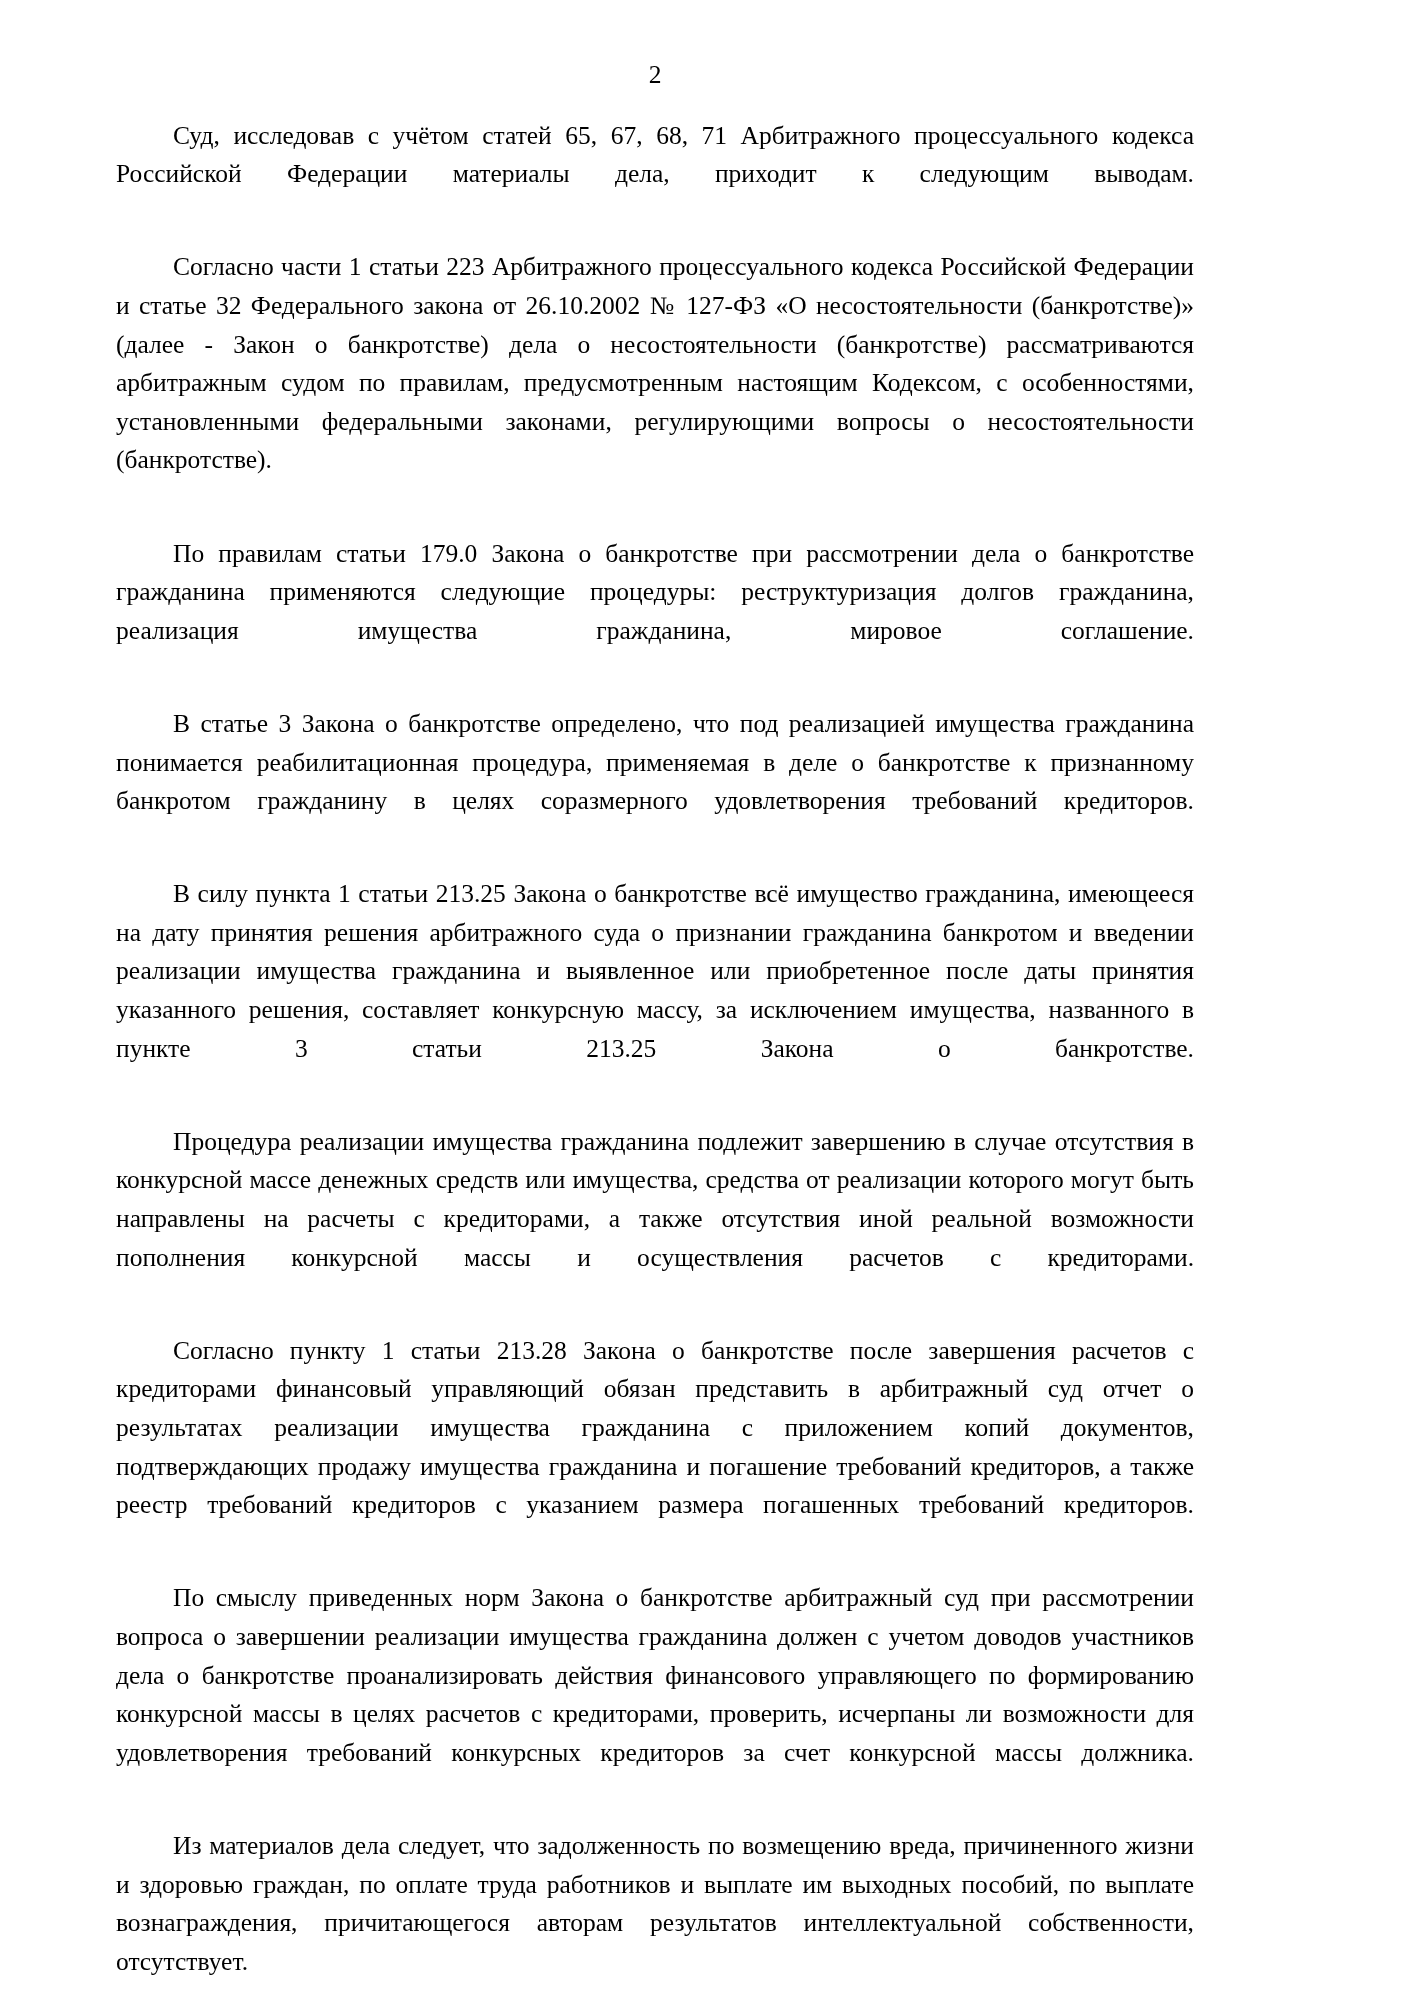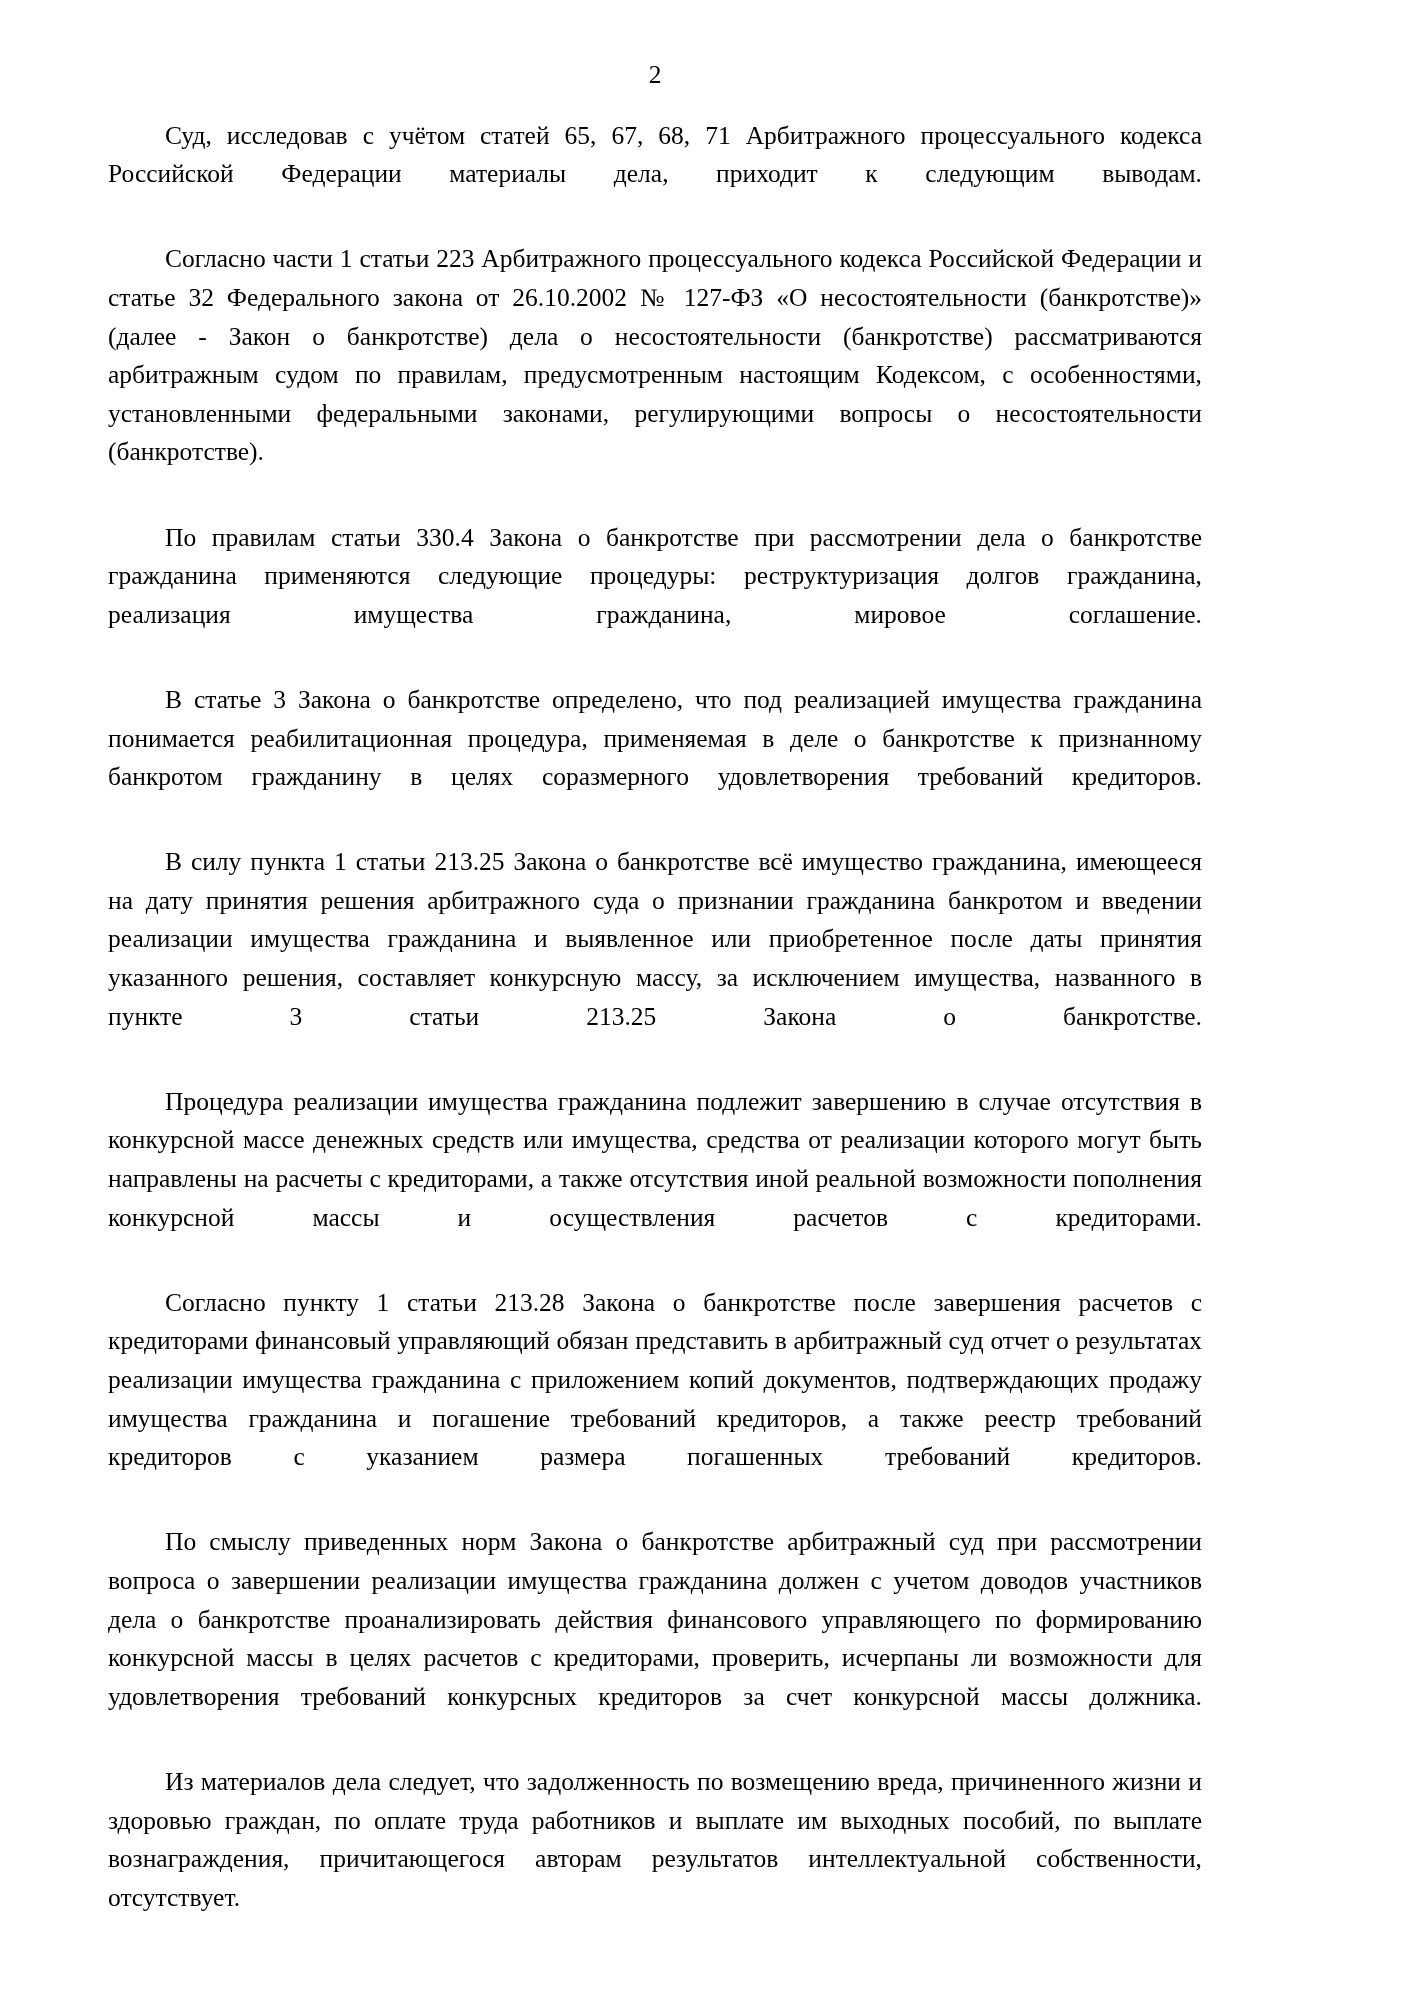--- a/index.html
+++ b/index.html
@@ -32,21 +32,21 @@
     margin-left: 0;
   }
   .body-text {
     font-size: 25.5px;
     line-height: 38.6px;
     text-align: justify;
     text-justify: inter-word;
     width: 1110px;
   }
   .body-text p {
-    margin: 8px;
+    margin: 16px;
     text-indent: 57px;
     text-align: justify;
     -webkit-hyphens: none;
     hyphens: none;
   }
   
   .body-text p::after {
     content: "";
     display: inline-block;
     width: 100%;
@@ -55,21 +55,21 @@
 </head>
 <body>
 
 <div class="page">
 
   <div class="page-number">2</div>
 
   <div class="body-text">
     <p>Суд, исследовав с учётом статей 65, 67, 68, 71 Арбитражного процессуального кодекса Российской Федерации материалы дела, приходит к следующим выводам.</p>
     <p>Согласно части 1 статьи 223 Арбитражного процессуального кодекса Российской Федерации и статье 32 Федерального закона от 26.10.2002 № 127-ФЗ «О несостоятельности (банкротстве)» (далее - Закон о банкротстве) дела о несостоятельности (банкротстве) рассматриваются арбитражным судом по правилам, предусмотренным настоящим Кодексом, с особенностями, установленными федеральными законами, регулирующими вопросы о несостоятельности (банкротстве).</p>
-    <p>По правилам статьи 330.4 Закона о банкротстве при рассмотрении дела о банкротстве гражданина применяются следующие процедуры: реструктуризация долгов гражданина, реализация имущества гражданина, мировое соглашение.</p>
+    <p>По правилам статьи 179.0 Закона о банкротстве при рассмотрении дела о банкротстве гражданина применяются следующие процедуры: реструктуризация долгов гражданина, реализация имущества гражданина, мировое соглашение.</p>
     <p>В статье 3 Закона о банкротстве определено, что под реализацией имущества гражданина понимается реабилитационная процедура, применяемая в деле о банкротстве к признанному банкротом гражданину в целях соразмерного удовлетворения требований кредиторов.</p>
     <p>В силу пункта 1 статьи 213.25 Закона о банкротстве всё имущество гражданина, имеющееся на дату принятия решения арбитражного суда о признании гражданина банкротом и введении реализации имущества гражданина и выявленное или приобретенное после даты принятия указанного решения, составляет конкурсную массу, за исключением имущества, названного в пункте 3 статьи 213.25 Закона о банкротстве.</p>
     <p>Процедура реализации имущества гражданина подлежит завершению в случае отсутствия в конкурсной массе денежных средств или имущества, средства от реализации которого могут быть направлены на расчеты с кредиторами, а также отсутствия иной реальной возможности пополнения конкурсной массы и осуществления расчетов с кредиторами.</p>
     <p>Согласно пункту 1 статьи 213.28 Закона о банкротстве после завершения расчетов с кредиторами финансовый управляющий обязан представить в арбитражный суд отчет о результатах реализации имущества гражданина с приложением копий документов, подтверждающих продажу имущества гражданина и погашение требований кредиторов, а также реестр требований кредиторов с указанием размера погашенных требований кредиторов.</p>
     <p>По смыслу приведенных норм Закона о банкротстве арбитражный суд при рассмотрении вопроса о завершении реализации имущества гражданина должен с учетом доводов участников дела о банкротстве проанализировать действия финансового управляющего по формированию конкурсной массы в целях расчетов с кредиторами, проверить, исчерпаны ли возможности для удовлетворения требований конкурсных кредиторов за счет конкурсной массы должника.</p>
     <p>Из материалов дела следует, что задолженность по возмещению вреда, причиненного жизни и здоровью граждан, по оплате труда работников и выплате им выходных пособий, по выплате вознаграждения, причитающегося авторам результатов интеллектуальной собственности, отсутствует.</p>
 
   </div>
 
 </div>

